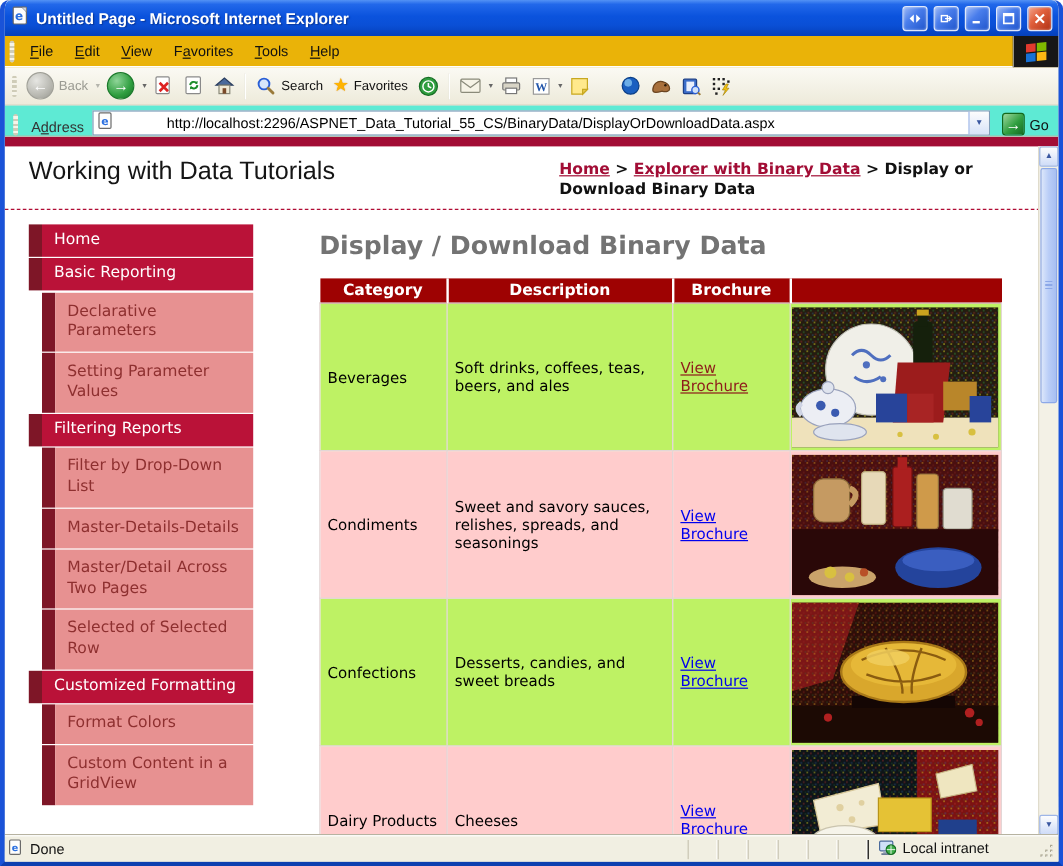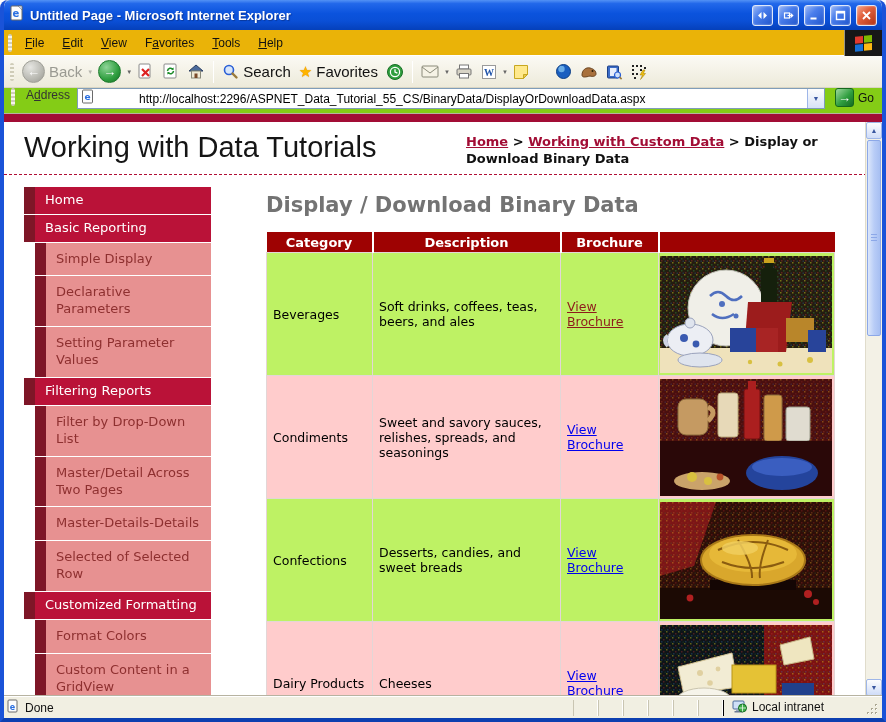--- a/index.html
+++ b/index.html
@@ -31,47 +31,47 @@
   
   .menubar{ height:26px; flex:0 0 26px; display:flex; align-items:center; background:#eab308; border-bottom:1px solid #fff; position:relative; }
   .grip{ width:4px; height:18px; margin:0 4px; background:repeating-linear-gradient(180deg,#cfccb8 0 2px,#f6f4ea 2px 4px); border-radius:2px;}
   .menu-item{ padding:4px 9px; font-size:12px; color:#111; }
   .menu-item u{ text-decoration:underline; }
   .brand-box{ position:absolute; right:0; top:0; width:38px; height:26px; background:#171717; border-left:1px solid #9a9685; display:flex; align-items:center; justify-content:center; }
 
   
   .toolbar{ height:32px; flex:0 0 32px; display:flex; align-items:center; background:linear-gradient(180deg,#FBFAF4,#EDEADA); border-bottom:1px solid #d9d5c3; padding:0 2px; }
   .tbtn{ display:flex; align-items:center; gap:4px; padding:2px 4px; border-radius:3px; }
-  .tbtn .lbl{ font-size:15px; color:#111; }
+  .tbtn .lbl{ font-size:11px; color:#111; }
   .tbtn .lbl.dis{ color:#9a9a92; }
   .navcirc{ width:23px; height:23px; border-radius:50%; display:flex; align-items:center; justify-content:center; color:#fff; font-size:13px; font-weight:bold; }
   .navcirc.fwd, .navcirc.hist{ background:radial-gradient(circle at 35% 30%,#8fd598,#2f9e3f 60%,#176e25); border:1px solid #1c7a2c;}
   .navcirc.back-dis{ background:radial-gradient(circle at 35% 30%,#e6e6e2,#b9b9b2 60%,#97978f); border:1px solid #a0a098; color:#fdfdfd; }
   .caret{ font-size:6px; color:#666; padding:0 1px; }
   .caret.dis{ color:#b5b5ad; }
   .sep{ width:1px; height:22px; background:#c9c5b2; border-right:1px solid #fff; margin:0 4px; flex:0 0 1px;}
   .star{ color:#FFB400; font-size:15px; text-shadow:0 0 1px #c87800; line-height:1;}
   .spacer18{ width:18px; }
 
   
-  .addressbar{ height:26px; flex:0 0 26px; display:flex; align-items:flex-start; background:#84cc16; border-bottom:1px solid #b7b3a1; padding:0 3px; gap:5px; }
+  .addressbar{ height:26px; flex:0 0 26px; display:flex; align-items:flex-end; background:#5eead4; border-bottom:1px solid #b7b3a1; padding:0 3px; gap:5px; }
   .addr-label{ font-size:12px; color:#333; padding:0 2px; }
   .addr-label u{ text-decoration:underline; }
   .addr-input{ flex:1; height:21px; background:#fff; border:1px solid #7F9DB9; display:flex; align-items:center; gap:4px; padding-left:3px; overflow:hidden;}
   .addr-url{ flex:1; font-size:12px; color:#000; white-space:nowrap; overflow:hidden;padding-left:40px; }
   .addr-drop{ width:17px; height:19px; background:linear-gradient(180deg,#fdfdfd,#d7e2f8); border-left:1px solid #9eb6e8; display:flex;align-items:center;justify-content:center; font-size:7px; color:#3a57a0; }
   .go-btn{ display:flex; align-items:center; gap:4px; padding:0 5px; }
   .go-box{ width:19px; height:19px; border-radius:3px; border:1px solid #14691c; background:linear-gradient(135deg,#9fd9a0,#2f9e3f 55%,#156b22); color:#fff; font-weight:bold; font-size:13px; display:flex; align-items:center; justify-content:center; }
   .go-lbl{ font-size:12px; color:#111; }
 
   
   .content{ flex:1 1 auto; background:#fff; position:relative; overflow:hidden; }
   .topbar{ height:8px; background:#A20D35; }
   .pageheader{ display:flex; justify-content:space-between; padding:9px 14px 6px 20px; border-bottom:1px dashed #B00D35; }
-  .site-title{ font-size:29px; color:#151515; font-family:"Liberation Sans",sans-serif; letter-spacing:0; }
+  .site-title{ font-size:21px; color:#151515; font-family:"Liberation Sans",sans-serif; letter-spacing:0; }
   .breadcrumb{ width:402px; flex:0 0 402px; font-family:"DejaVu Sans",sans-serif; font-size:13px; font-weight:bold; line-height:1.3; padding-top:3px; padding-right:22px; color:#111; }
   .breadcrumb a{ color:#A20D35; text-decoration:underline; cursor:pointer; }
   .bc-sep{ color:#111; }
 
   .pagebody{ display:flex; align-items:flex-start; }
 
   
   .sidebar{ width:187px; flex:0 0 187px; margin-left:20px; margin-top:12px; display:flex; flex-direction:column; gap:1px; font-family:"DejaVu Sans",sans-serif; font-size:13px; line-height:1.3; }
   .s-row{ display:flex; }
   .cell-dark{ width:11px; flex:0 0 11px; background:#7E1627; }
@@ -313,41 +313,40 @@
   </div>
 
   <div class="content">
     <div class="topbar"></div>
 
     <div class="pageheader">
       <div class="site-title">Working with Data Tutorials</div>
       <div class="breadcrumb">
         <a>Home</a>
         <span class="bc-sep">&gt;</span>
-        <a>Working with Custom Data</a>
+        <a>Explorer with Binary Data</a>
         <span class="bc-sep">&gt;</span>
         <span>Display or Download Binary Data</span>
       </div>
     </div>
 
     <div class="pagebody">
 
       <div class="sidebar">
         <div class="s-row">
             <div class="cell-dark"></div>
             <div class="lbl1">Home</div>
           </div>
         <div class="s-row">
             <div class="cell-dark"></div>
             <div class="lbl1">Basic Reporting</div>
           </div>
         <div class="s-row">
             <div class="cell-sp"></div>
             <div class="cell-dark"></div>
-            <div class="lbl2">Simple Display</div>
           </div>
         <div class="s-row">
             <div class="cell-sp"></div>
             <div class="cell-dark"></div>
             <div class="lbl2">Declarative Parameters</div>
           </div>
         <div class="s-row">
             <div class="cell-sp"></div>
             <div class="cell-dark"></div>
             <div class="lbl2">Setting Parameter Values</div>
@@ -357,26 +356,26 @@
             <div class="lbl1">Filtering Reports</div>
           </div>
         <div class="s-row">
             <div class="cell-sp"></div>
             <div class="cell-dark"></div>
             <div class="lbl2">Filter by Drop-Down List</div>
           </div>
         <div class="s-row">
             <div class="cell-sp"></div>
             <div class="cell-dark"></div>
+            <div class="lbl2">Master-Details-Details</div>
+          </div>
+        <div class="s-row">
+            <div class="cell-sp"></div>
+            <div class="cell-dark"></div>
             <div class="lbl2">Master/Detail Across Two Pages</div>
-          </div>
-        <div class="s-row">
-            <div class="cell-sp"></div>
-            <div class="cell-dark"></div>
-            <div class="lbl2">Master-Details-Details</div>
           </div>
         <div class="s-row">
             <div class="cell-sp"></div>
             <div class="cell-dark"></div>
             <div class="lbl2">Selected of Selected Row</div>
           </div>
         <div class="s-row">
             <div class="cell-dark"></div>
             <div class="lbl1">Customized Formatting</div>
           </div>

